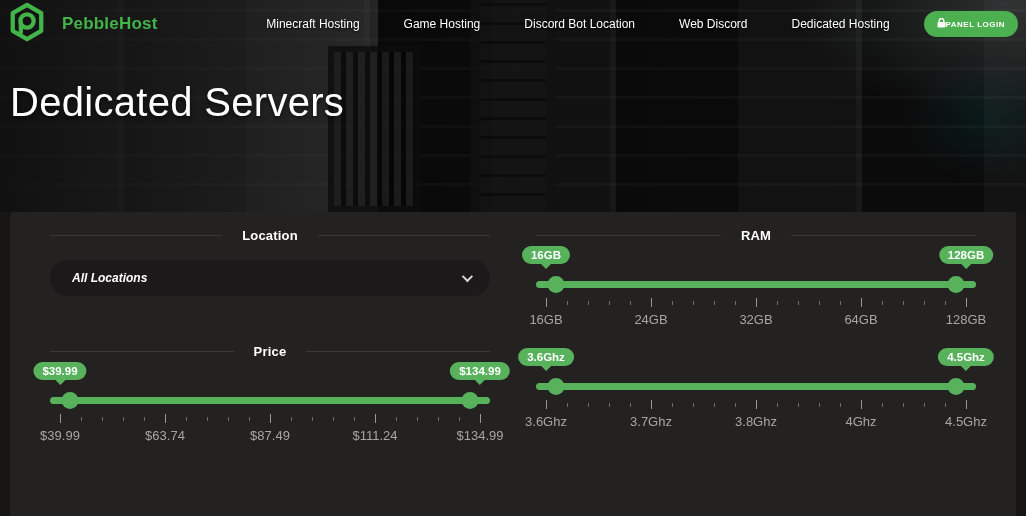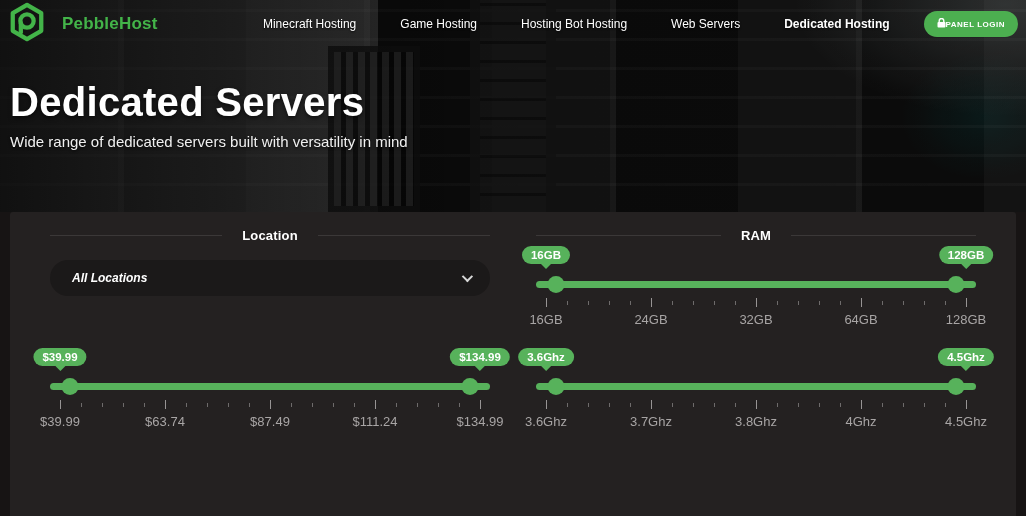--- a/index.html
+++ b/index.html
@@ -28,28 +28,28 @@
   .hero-trays { position:absolute; left:470px; top:0; width:86px; height:212px;
     background:repeating-linear-gradient(0deg, #1b1b1b 0 16px, #101010 16px 19px);
     border-left:10px solid #161616; border-right:10px solid #161616; opacity:.85; }
 
   .topbar { position:absolute; top:0; left:0; right:0; height:48px;
     display:flex; align-items:center; padding:0 8px 0 8px; z-index:3; }
   .logo { display:flex; align-items:center; gap:16px; cursor:pointer; }
   .logo-word { color:#43b449; font-size:17px; font-weight:600; letter-spacing:.2px; }
   .nav { margin-left:auto; display:flex; align-items:center; gap:44px;text-align:right; }
   .nav-item { color:#fff; font-size:12px; cursor:pointer; text-shadow:0 1px 2px rgba(0,0,0,.8); white-space:nowrap; }
-  .nav-item.active { font-weight:700; }
+  .nav-item.active { font-weight:400; }
   .login-btn { margin-left:34px; display:flex; align-items:center; 
     background:#4caf50; color:#fff; border:none; border-radius:13px;
     font-size:8px; font-weight:700; letter-spacing:.5px; padding:7px 13px; cursor:pointer;
     font-family:"Liberation Sans", sans-serif; }
 
   .hero-text { position:absolute; left:10px; top:80px; z-index:2; }
-  .hero-title { color:#fff; font-size:40px; font-weight:700; letter-spacing:.3px;
+  .hero-title { color:#fff; font-size:40px; font-weight:400; letter-spacing:.3px;
     text-shadow:0 2px 4px rgba(0,0,0,.6); }
   .hero-sub { color:#f0f0f0; font-size:15px; margin-top:8px; text-shadow:0 1px 3px rgba(0,0,0,.8); }
 
   
   .panel { position:absolute; left:10px; right:10px; top:212px; bottom:0;
     background:#242121; border-radius:3px 3px 0 0; }
   .panel-title { color:#f2f2f2; font-size:20px; font-weight:400; padding:26px 0 0 28px; }
   .grid { display:grid; grid-template-columns:1fr 1fr; column-gap:46px; row-gap:12px;
     padding:16px 40px 0 40px; }
 
@@ -105,39 +105,38 @@
           <circle cx="20" cy="20" r="7" fill="none" stroke="#43b449" stroke-width="4.5"></circle>
           <line x1="13.5" y1="22" x2="13.5" y2="32" stroke="#43b449" stroke-width="4.5" stroke-linecap="round"></line>
         </svg>
       </span>
       <span class="logo-word">PebbleHost</span>
     </div>
 
     <nav class="nav">
       <span class="nav-item">Minecraft Hosting</span>
       <span class="nav-item">Game Hosting</span>
-      <span class="nav-item">Hosting Bot Hosting</span>
-      <span class="nav-item">Web Servers</span>
+      <span class="nav-item">Discord Bot Location</span>
+      <span class="nav-item">Web Discord</span>
       <span class="nav-item active">Dedicated Hosting</span>
     </nav>
 
     <button class="login-btn">
       <span>
         <svg width="9" height="10" viewBox="0 0 9 10">
           <rect x="0.5" y="4" width="8" height="5.5" rx="1" fill="#fff"></rect>
           <path d="M2.2 4.5 V2.8 a2.3 2.3 0 0 1 4.6 0 V4.5" fill="none" stroke="#fff" stroke-width="1.4"></path>
         </svg>
       </span>
       <span>PANEL LOGIN</span>
     </button>
   </div>
 
   <div class="hero-text">
     <div class="hero-title">Dedicated Servers</div>
-    <div class="hero-sub">Wide range of dedicated servers built with versatility in mind</div>
   </div>
 </div>
 
 <div class="panel">
 
   <div class="grid">
 
     <section>
       <div class="sec-head">
         <span class="sec-line"></span>
@@ -178,20 +177,25 @@
           <span class="tick-label p0">16GB</span>
           <span class="tick-label p25">24GB</span>
           <span class="tick-label p50">32GB</span>
           <span class="tick-label p75">64GB</span>
           <span class="tick-label p100">128GB</span>
         </div>
       </div>
     </section>
 
     <section>
+      <div class="sec-head">
+        <span class="sec-line"></span>
+        <span class="sec-label">Price</span>
+        <span class="sec-line"></span>
+      </div>
       <div class="slider">
         <div class="rail">
           <span class="tooltip min">$39.99</span>
           <span class="tooltip max">$134.99</span>
         </div>
         <div class="track"></div>
         <div class="rail">
           <span class="handle min"></span>
           <span class="handle max"></span>
         </div>

